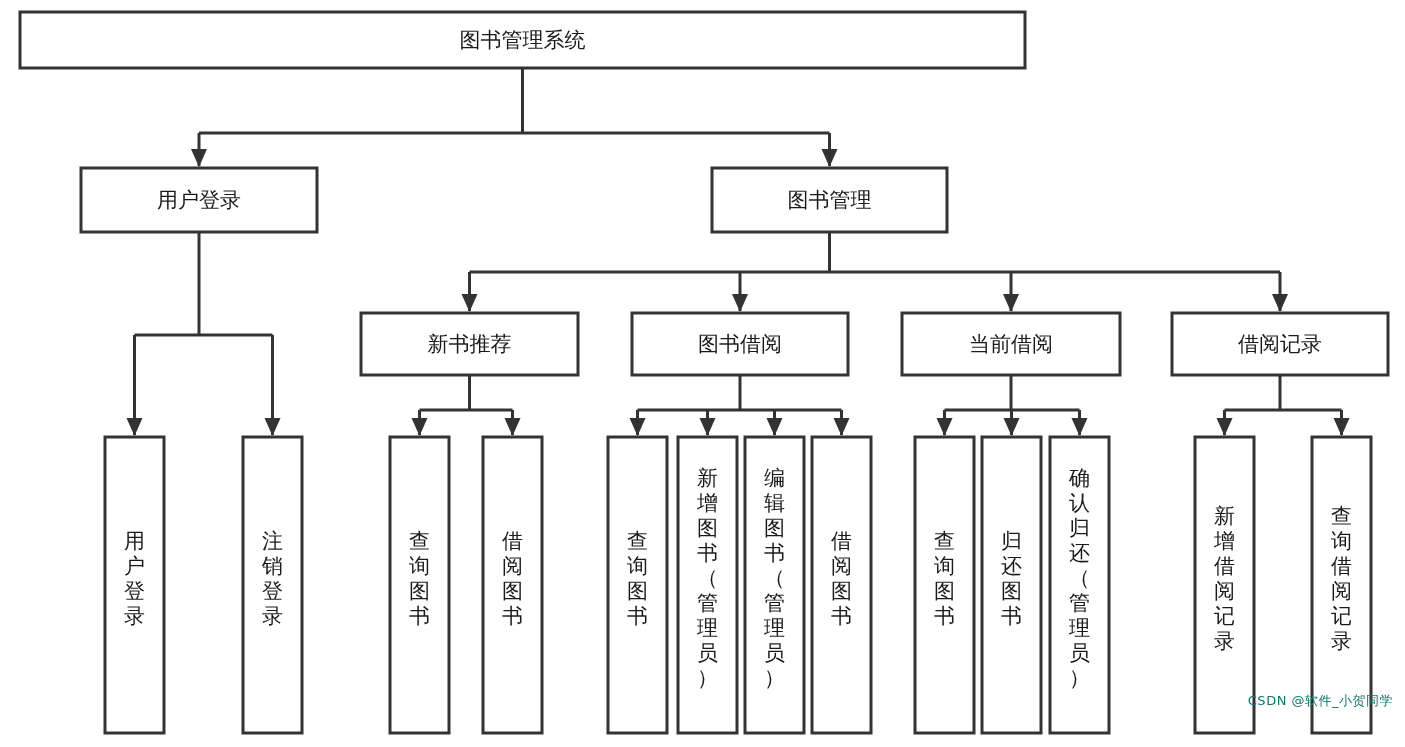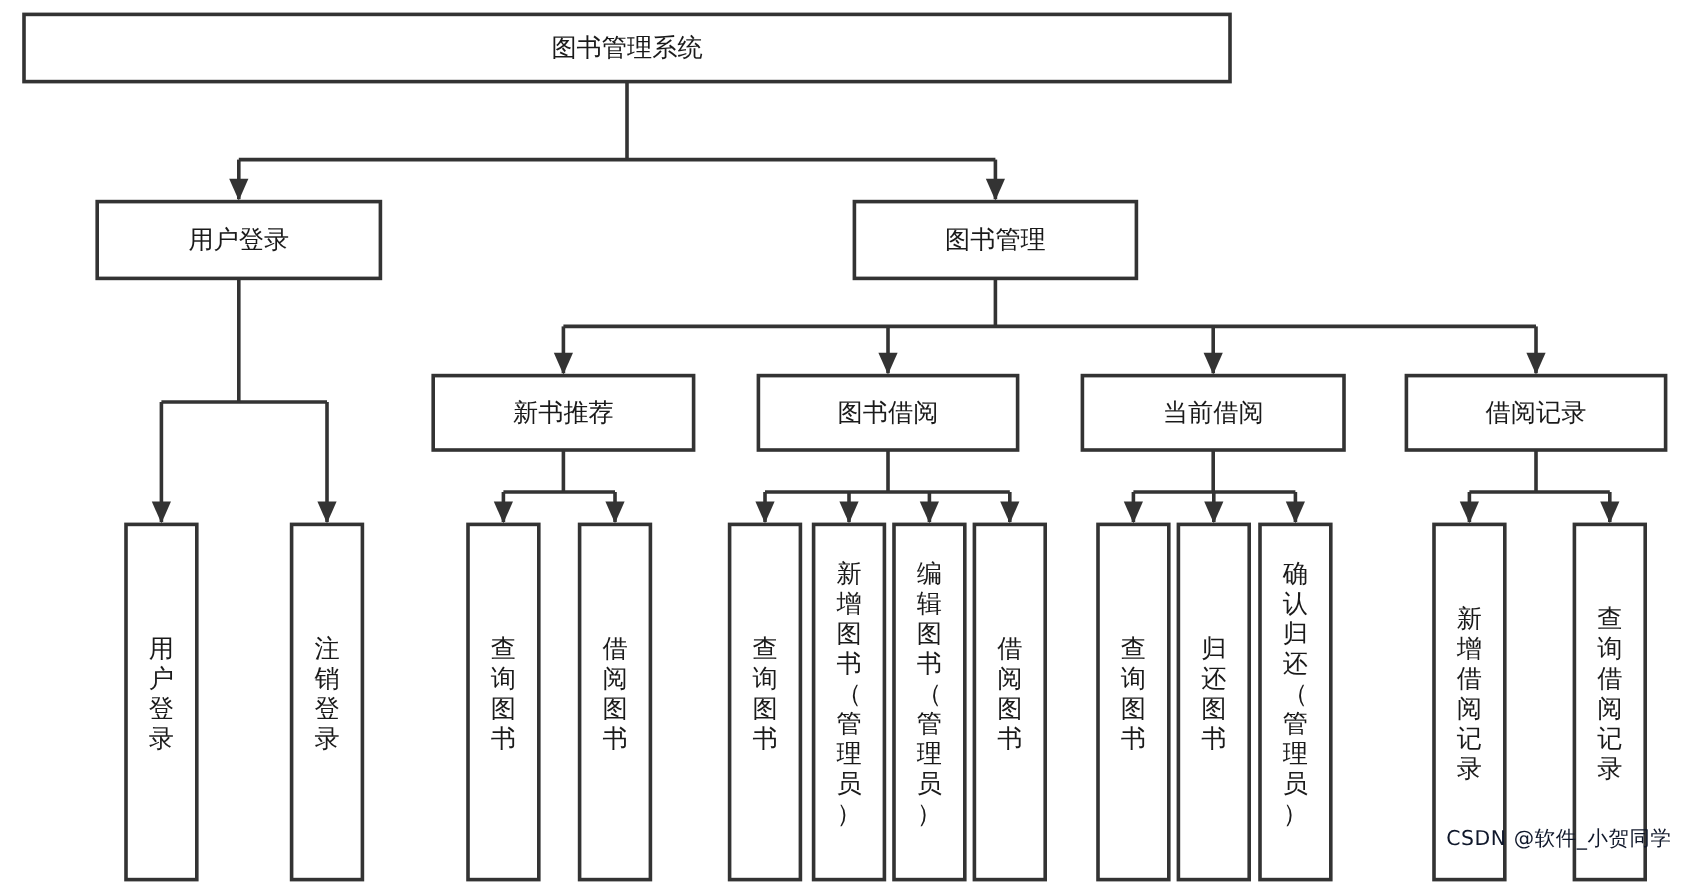--- a/index.html
+++ b/index.html
@@ -52,22 +52,22 @@
   }
   .arrow-head {
     fill: #333333;
     stroke: none;
   }
   .watermark {
     position: absolute;
     right: 12px;
     bottom: 6px;
     font-family: "DejaVu Sans", "Liberation Sans", sans-serif;
-    font-size: 17px;
-    color: #0f172a;
+    font-size: 13px;
+    color: #0f766e;
     white-space: nowrap;
     letter-spacing: 0.5px;
   }
 </style>
 </head>
 <body>
 
 <div id="diagram-root">
   <svg class="flow" viewBox="0 0 1405 747" xmlns="http://www.w3.org/2000/svg">
     <g id="edges-layer">

